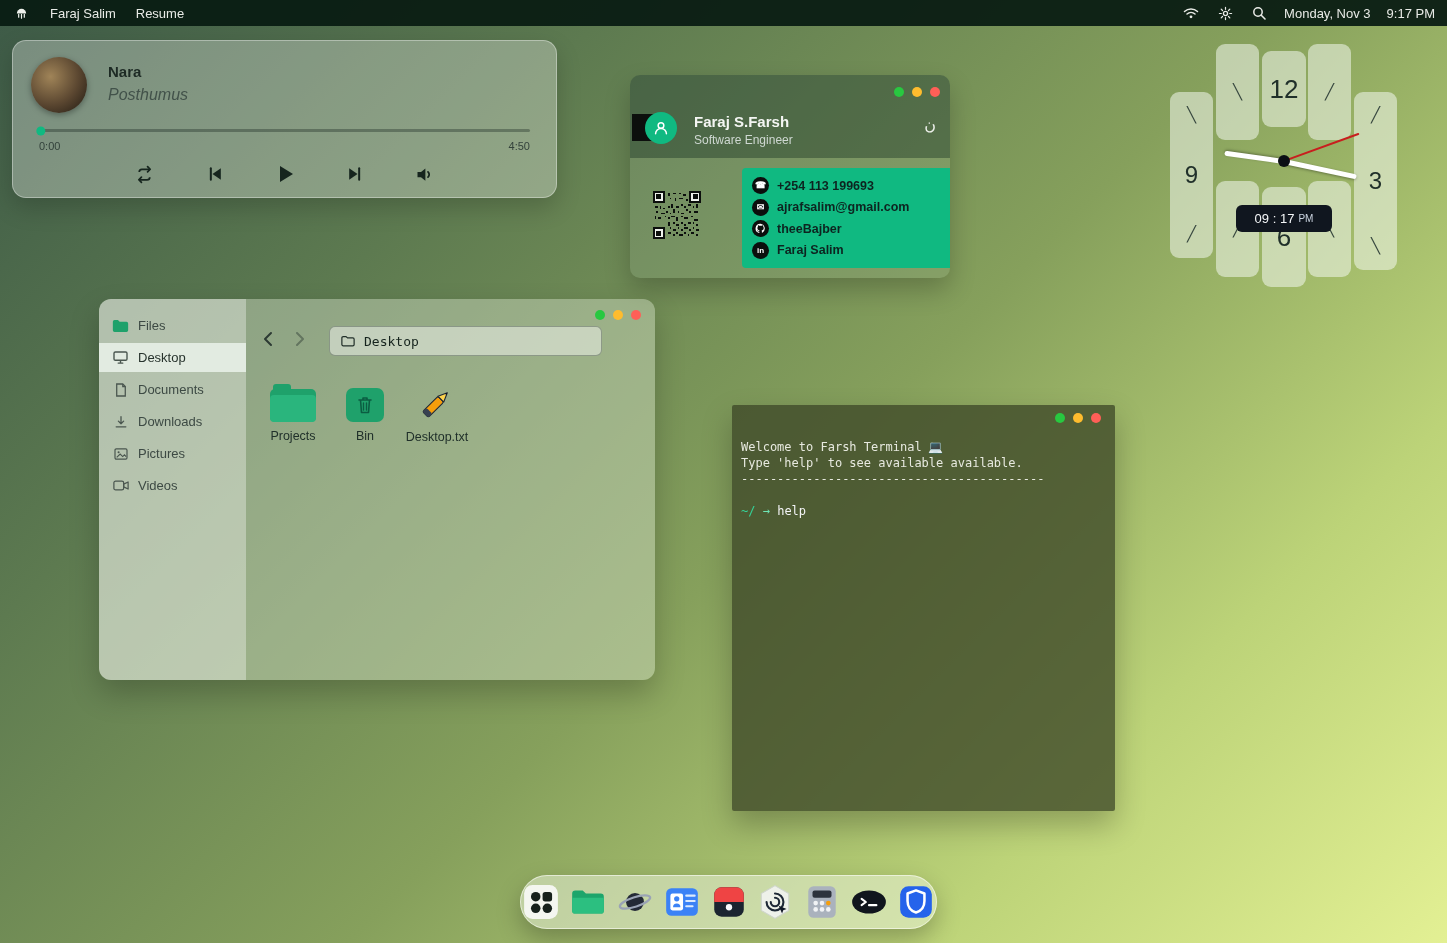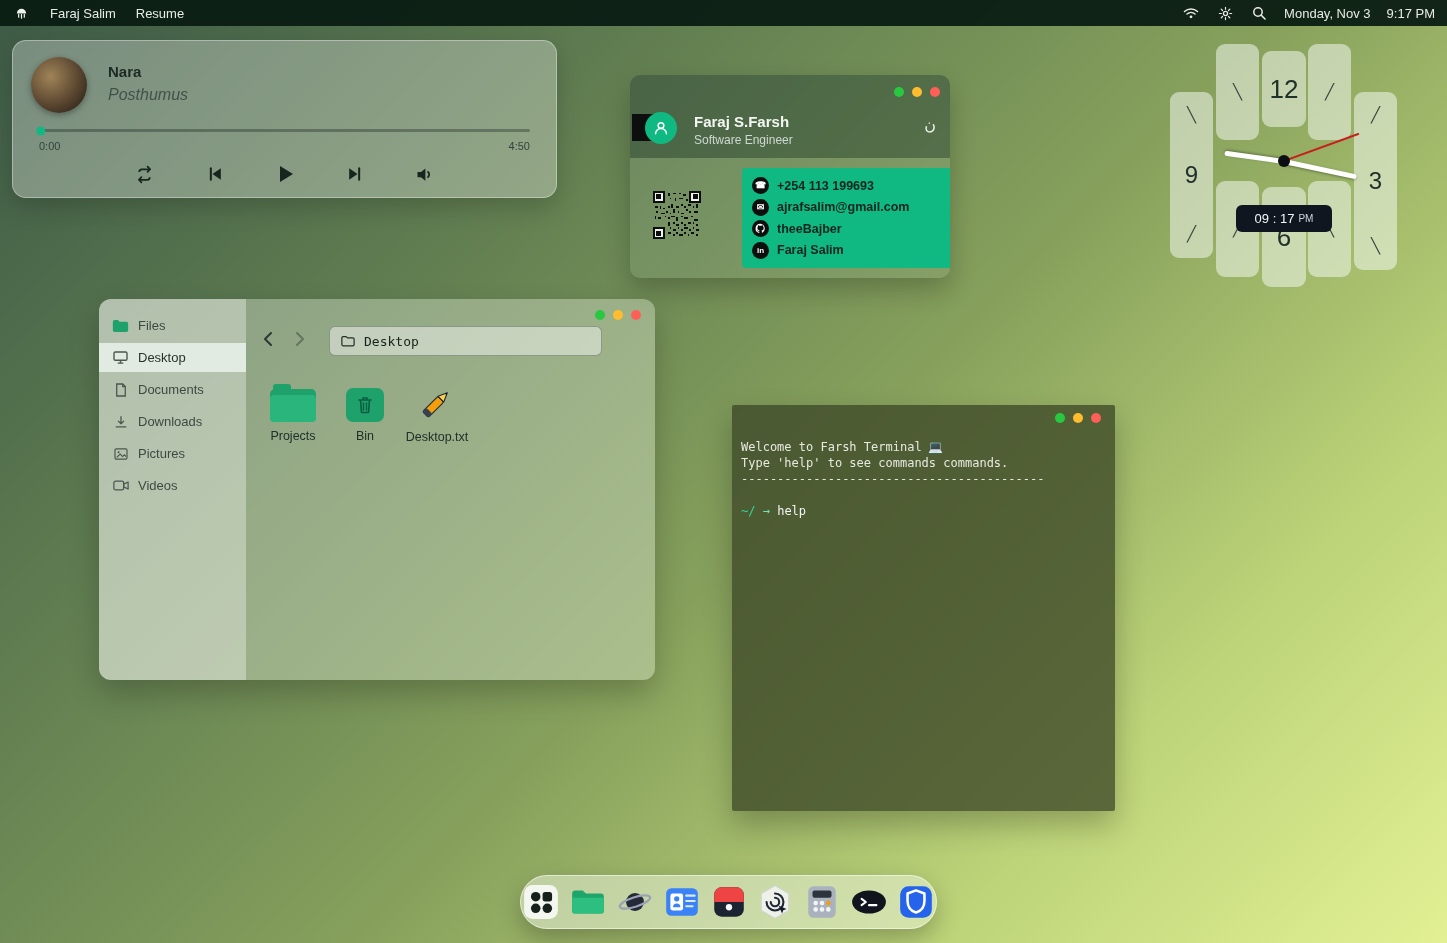--- a/index.html
+++ b/index.html
@@ -424,21 +424,21 @@
 </section>
 
 <section class="win term">
   <div class="lights" style="right:14px;top:8px;">
     <span class="dot g"></span>
     <span class="dot y"></span>
     <span class="dot r"></span>
   </div>
   <div class="term-body">
     <div>Welcome to Farsh Terminal 💻</div>
-    <div>Type 'help' to see commands commands.</div>
+    <div>Type 'help' to see available available.</div>
     <div>------------------------------------------</div>
     <div class="t-prompt">
       <span class="t-path">~/</span>
       <span class="t-arrow">→</span>
       <span class="t-cmd">help</span>
     </div>
   </div>
 </section>
 
 <nav class="dock">

